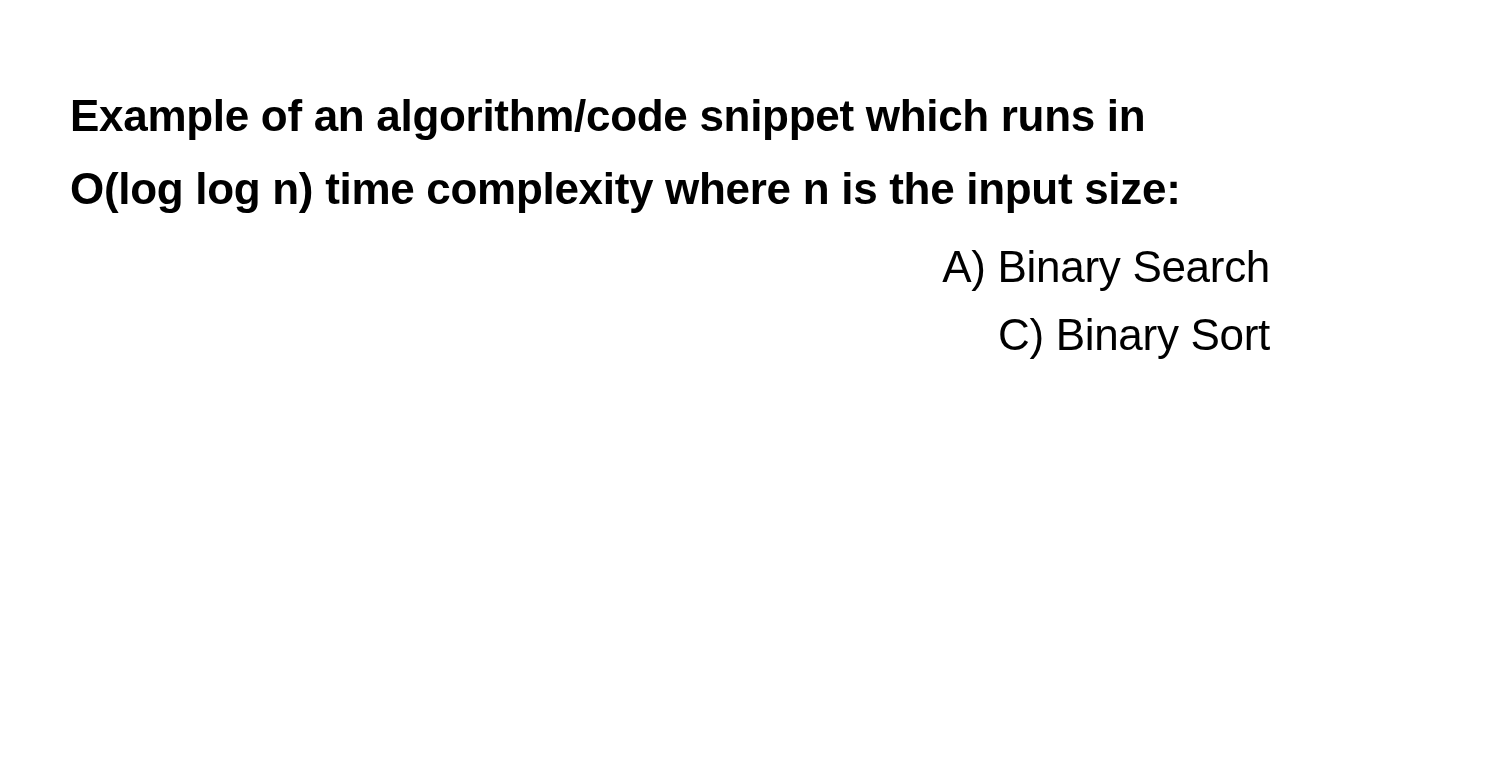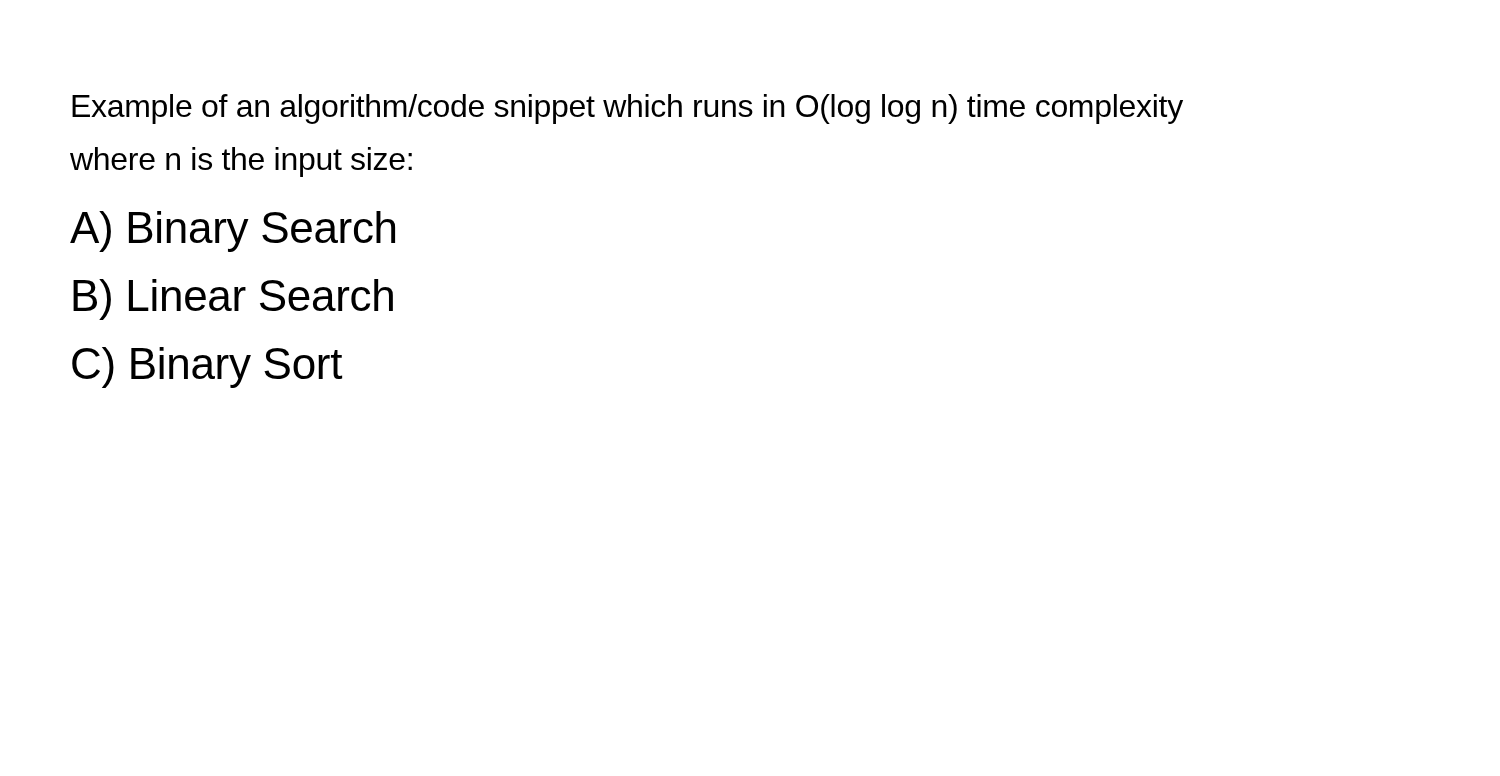--- a/index.html
+++ b/index.html
@@ -12,38 +12,38 @@
       height: 776px;
       background: #ffffff;
       font-family: -apple-system, BlinkMacSystemFont, "Segoe UI", Helvetica, Arial, sans-serif;
       color: #000000;
       padding: 80px 70px;
     }
     .question-container {
       max-width: 1200px;
     }
     .question-text {
-      font-size: 32px;
+      font-size: 44px;
       line-height: 1.65;
-      font-weight: 400;
+      font-weight: 700;
       letter-spacing: -0.3px;
     }
     .options-list {
       margin-top: 8px;
+      text-align: right;
     }
     .option-item {
       font-size: 44px;
       line-height: 1.55;
       font-weight: 400;
       letter-spacing: -0.3px;
     }
   </style>
 </head>
 <body>
 
 <div class="question-container">
   <div class="question-text">Example of an algorithm/code snippet which runs in O(log log n) time complexity where n is the input size:</div>
   <div class="options-list">
     <div class="option-item">A) Binary Search</div>
-    <div class="option-item">B) Linear Search</div>
     <div class="option-item">C) Binary Sort</div>
   </div>
 </div>
 
 </body></html>

